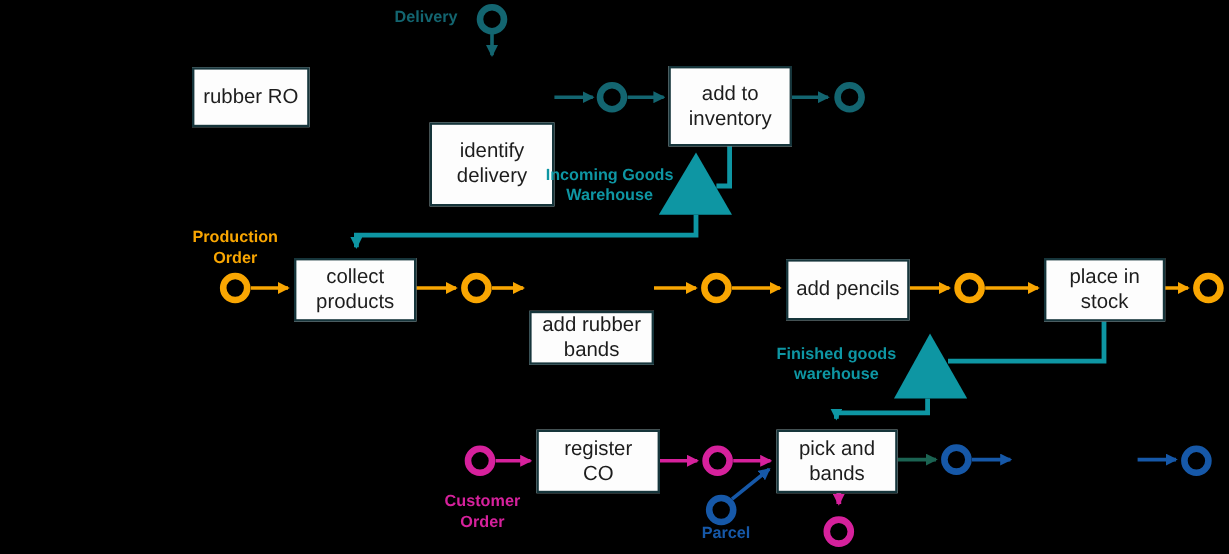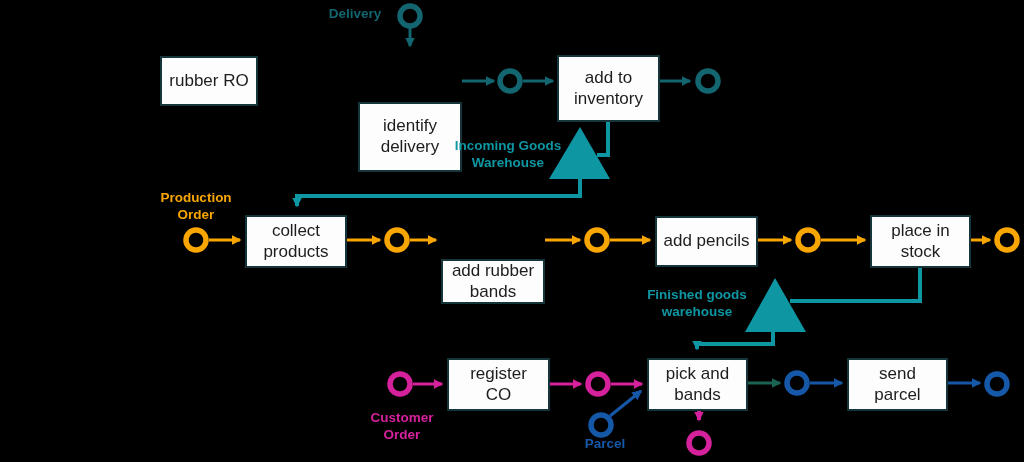--- a/index.html
+++ b/index.html
@@ -107,22 +107,20 @@
 products</div>
   <div class="task" style="left:441px;top:215px;width:104px;height:45px;margin-top:44px;">add rubber
 bands</div>
   <div class="task" style="left:655px;top:216px;width:103px;height:51px;">add pencils</div>
   <div class="task" style="left:447px;top:358px;width:103px;height:53px;">register
 CO</div>
   <div class="task" style="left:870px;top:215px;width:101px;height:53px;">place in
 stock</div>
   <div class="task" style="left:647px;top:358px;width:101px;height:53px;">pick and
 bands</div>
-  <div class="task" style="left:847px;top:358px;width:101px;height:53px;">send
-parcel</div>
 
   <div class="flow-label lbl-delivery" style="left:322px;top:6px;width:66px;">Delivery</div>
   <div class="flow-label lbl-production" style="left:148px;top:190px;width:96px;">Production
 Order</div>
   <div class="flow-label lbl-warehouse" style="left:450px;top:138px;width:116px;">Incoming Goods
 Warehouse</div>
   <div class="flow-label lbl-warehouse" style="left:643px;top:287px;width:108px;">Finished goods
 warehouse</div>
   <div class="flow-label lbl-customer" style="left:362px;top:410px;width:80px;">Customer
 Order</div>

